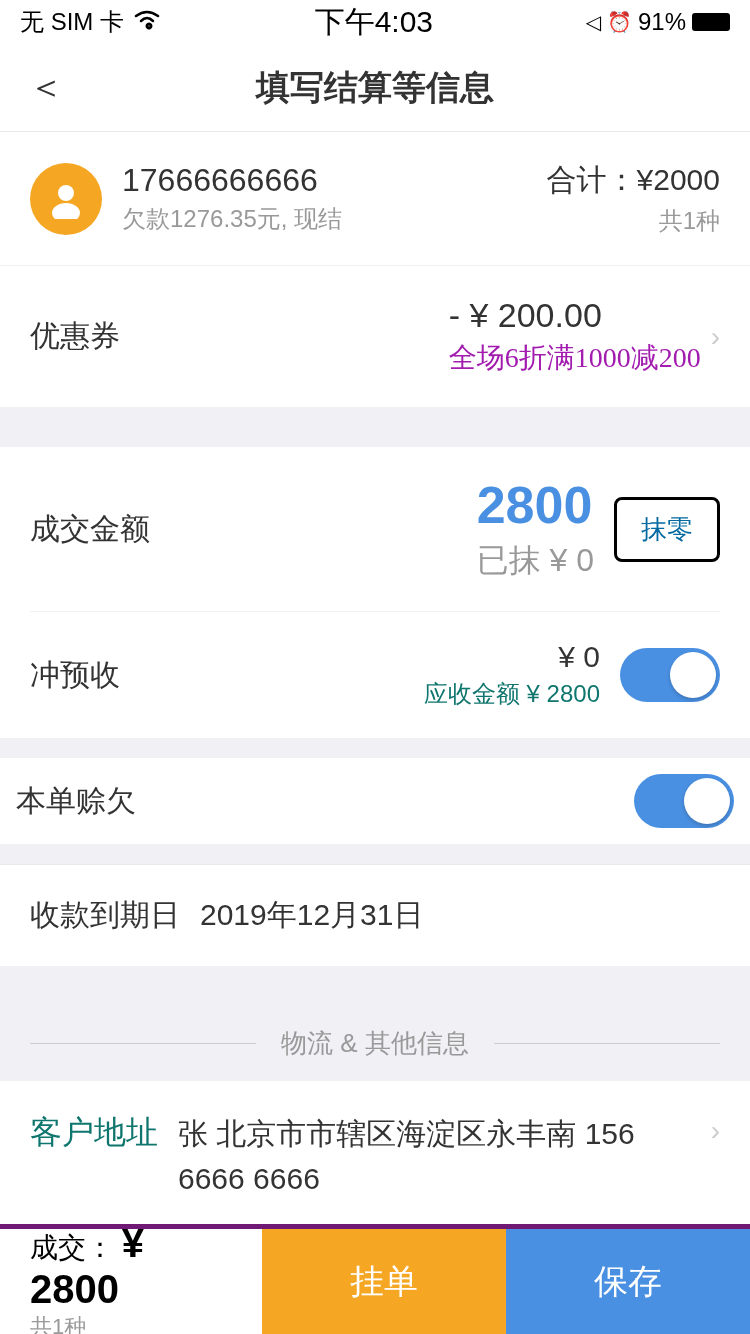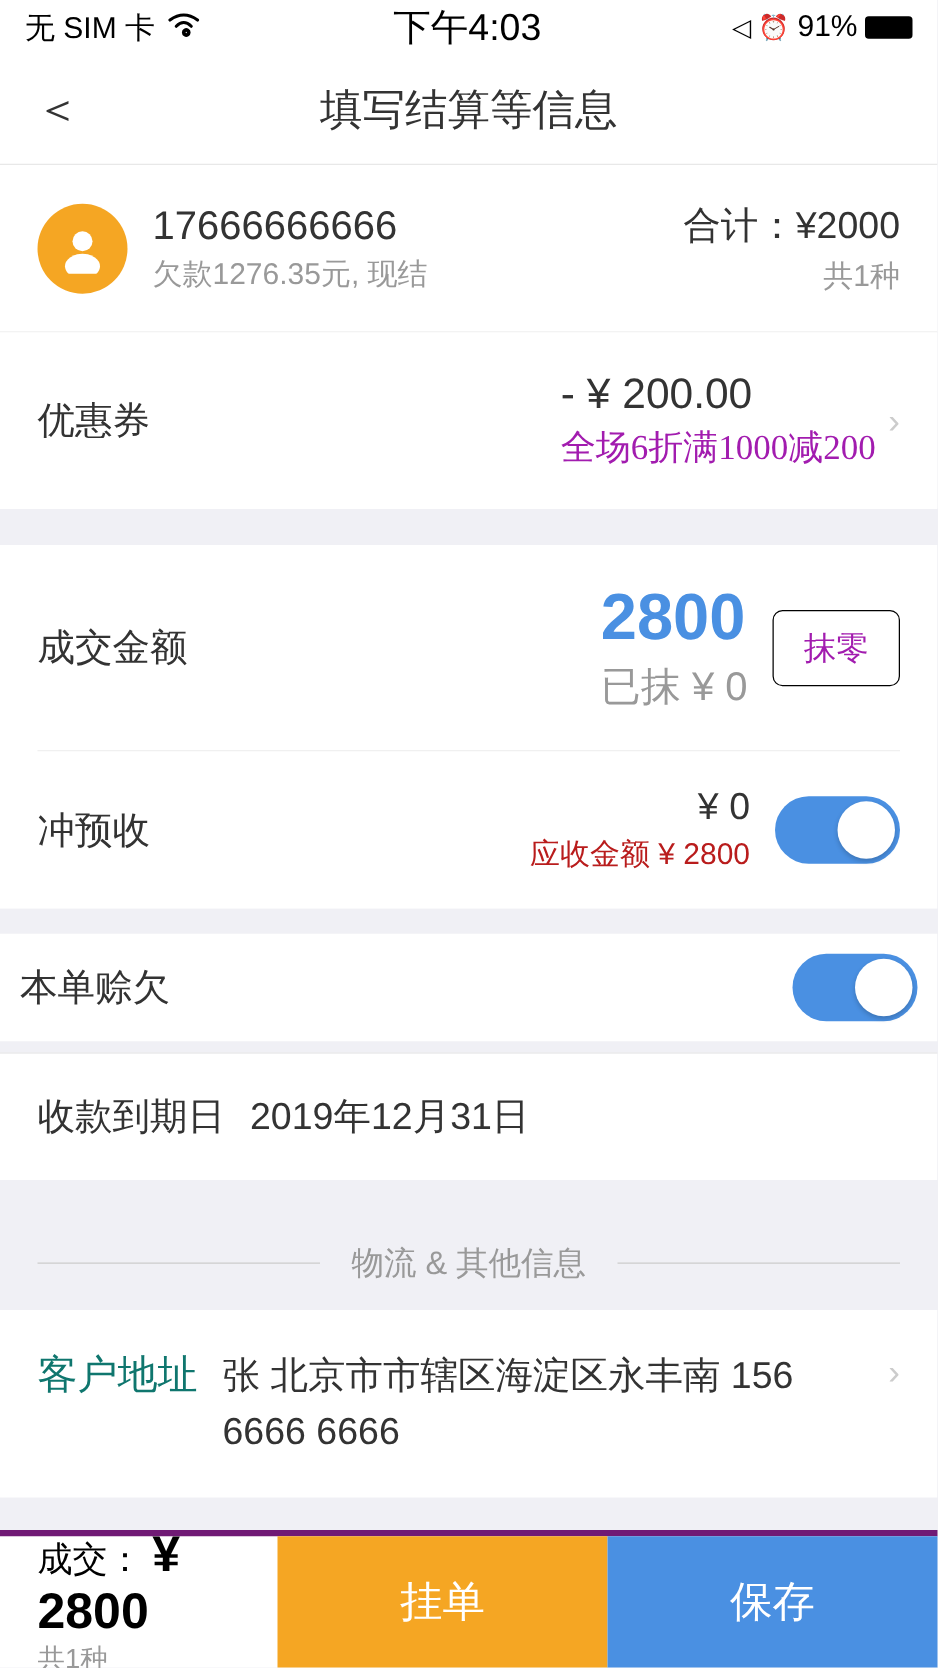--- a/index.html
+++ b/index.html
@@ -40,28 +40,28 @@
     }
     .nav-back {
       position: absolute;
       left: 28px;
       font-size: 36px;
       color: #333;
       cursor: pointer;
     }
     .nav-title {
       font-size: 34px;
-      font-weight: 400;
+      font-weight: 700;
       color: #333;
     }
 
     
     .section {
       background: #fff;
-      margin-bottom: 9px;
+      margin-bottom: 20px;
     }
     .section-divider {
       height: 20px;
       background: #f0f0f5;
     }
 
     
     .customer-row {
       background: #fff;
       padding: 28px 30px;
@@ -108,25 +108,25 @@
       border-bottom: 1px solid #f0f0f0;
     }
     .amount-row:last-child { border-bottom: none; }
     .row-label { font-size: 30px; color: #333; }
     .row-right { display: flex; align-items: center; gap: 20px; }
     .amount-value { font-size: 52px; color: #4a90e2; font-weight: 600; }
     .amount-sub { font-size: 32px; color: #999; text-align: right; margin-top: 4px; }
 
     
     .maling-btn {
-      border: 1px solid #000000;
+      border: 3px solid #000000;
       border-radius: 8px;
       padding: 12px 24px;
       font-size: 26px;
-      color: #a21caf;
+      color: #0369a1;
       background: #fff;
       cursor: pointer;
       white-space: nowrap;
     }
 
     
     .toggle {
       width: 100px;
       height: 54px;
       border-radius: 27px;
@@ -140,21 +140,21 @@
       right: 4px;
       top: 4px;
       width: 46px;
       height: 46px;
       border-radius: 50%;
       background: #fff;
       box-shadow: 0 2px 4px rgba(0,0,0,0.2);
     }
     .charge-amounts { text-align: right; }
     .charge-amount { font-size: 30px; color: #333; font-weight: 500; }
-    .charge-receivable { font-size: 24px; color: #b91c1c; margin-top: 4px; }
+    .charge-receivable { font-size: 24px; color: #0f766e; margin-top: 4px; }
 
     
     .debt-row {
       background: #fff;
       padding: 16px;
       display: flex;
       align-items: center;
       justify-content: space-between;
     }
     .debt-label { font-size: 30px; color: #333; }
@@ -218,21 +218,21 @@
     }
     .bottom-summary {
       flex: 1;
       padding: 0 30px;
       display: flex;
       flex-direction: column;
       justify-content: center;
     }
     .bottom-summary-count { font-size: 22px; color: #999; }
     .bottom-btn {
-      width: 264px;
+      width: 244px;
       display: flex;
       align-items: center;
       justify-content: center;
       font-size: 34px;
       font-weight: 500;
       color: #fff;
       cursor: pointer;
     }
     .btn-hang { background: #f5a623; }
     .btn-save { background: #4a90e2; }

